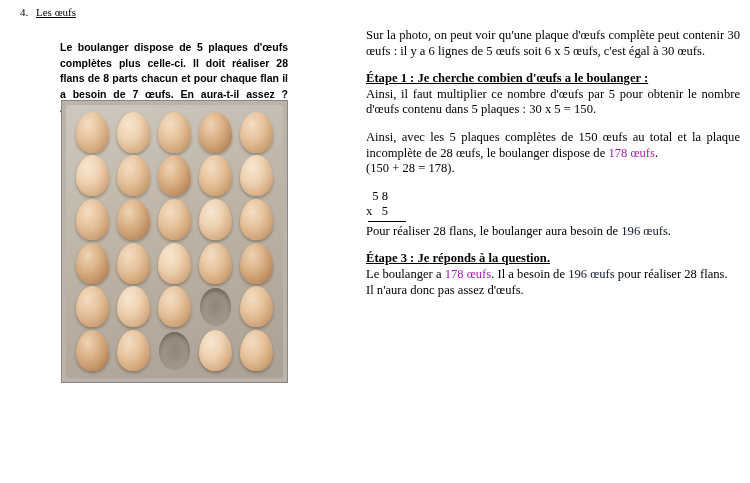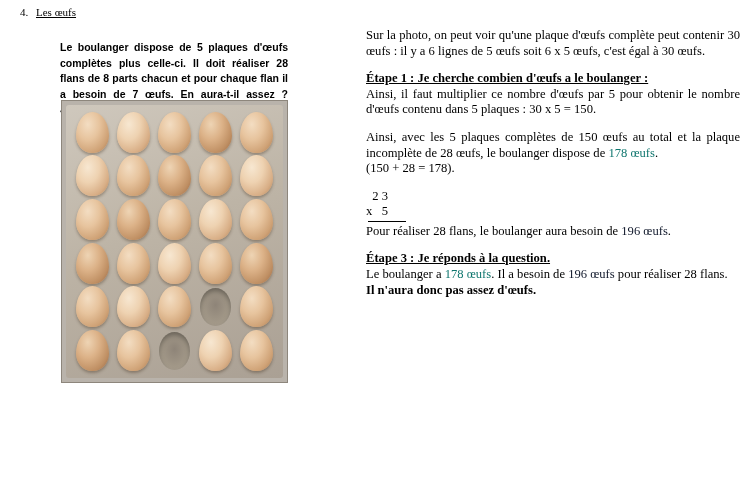--- a/index.html
+++ b/index.html
@@ -134,21 +134,21 @@
   }
   .p.tight {
     margin-bottom: 0;
   }
   .hdr {
     font-weight: bold;
     text-decoration: underline;
     margin: 0;
   }
   .green {
-    color: #0f766e;
+    color: #a21caf;
   }
   .blue {
     color: #0f172a;
   }
   .mult {
     margin: 3px 0 0 0;
     line-height: 15px;
     font-size: 12.6px;
   }
   .mult .row {
@@ -157,21 +157,21 @@
   .barline {
     width: 38px;
     border-top: 1px solid #000;
     height: 0;
     margin: 2px 0 2px 2px;
   }
   .result-strike {
     text-decoration: line-through;
   }
   .bold {
-    font-weight: bold;
+    font-weight: normal;
   }
 </style>
 </head>
 <body>
 
 <div class="page">
 
   <div class="left-col">
 
     <div class="title-row">
@@ -287,21 +287,21 @@
 
     <p class="p">Sur la photo, on peut voir qu'une plaque d'œufs complète peut contenir 30 œufs : il y a 6 lignes de 5 œufs soit 6 x 5 œufs, c'est égal à 30 œufs.</p>
 
     <p class="hdr">Étape 1 : Je cherche combien d'œufs a le boulanger :</p>
     <p class="p">Ainsi, il faut multiplier ce nombre d'œufs par 5 pour obtenir le nombre d'œufs contenu dans 5 plaques : 30 x 5 = 150.</p>
     <p class="p tight"><span>Ainsi, avec les 5 plaques complètes de 150 œufs au total et la plaque incomplète de 28 œufs, le boulanger dispose de </span><span class="green">178 œufs</span><span>.</span></p>
     <p class="p">(150 + 28 = 178).</p>
 
 
     <div class="mult">
-      <div class="row">  2 3</div>
+      <div class="row">  5 8</div>
       <div class="row">x   5</div>
       <div class="barline"></div>
     </div>
 
     <p class="p" style="margin-top:2px;"><span>Pour réaliser 28 flans, le boulanger aura besoin de </span><span class="blue">196 œufs</span><span>.</span></p>
 
     <p class="hdr">Étape 3 : Je réponds à la question.</p>
     <p class="p tight"><span>Le boulanger a </span><span class="green">178 œufs</span><span>. Il a besoin de </span><span class="blue">196 œufs</span><span> pour réaliser 28 flans.</span></p>
     <p class="p bold" style="margin-top:0;">Il n'aura donc pas assez d'œufs.</p>
   </div>

